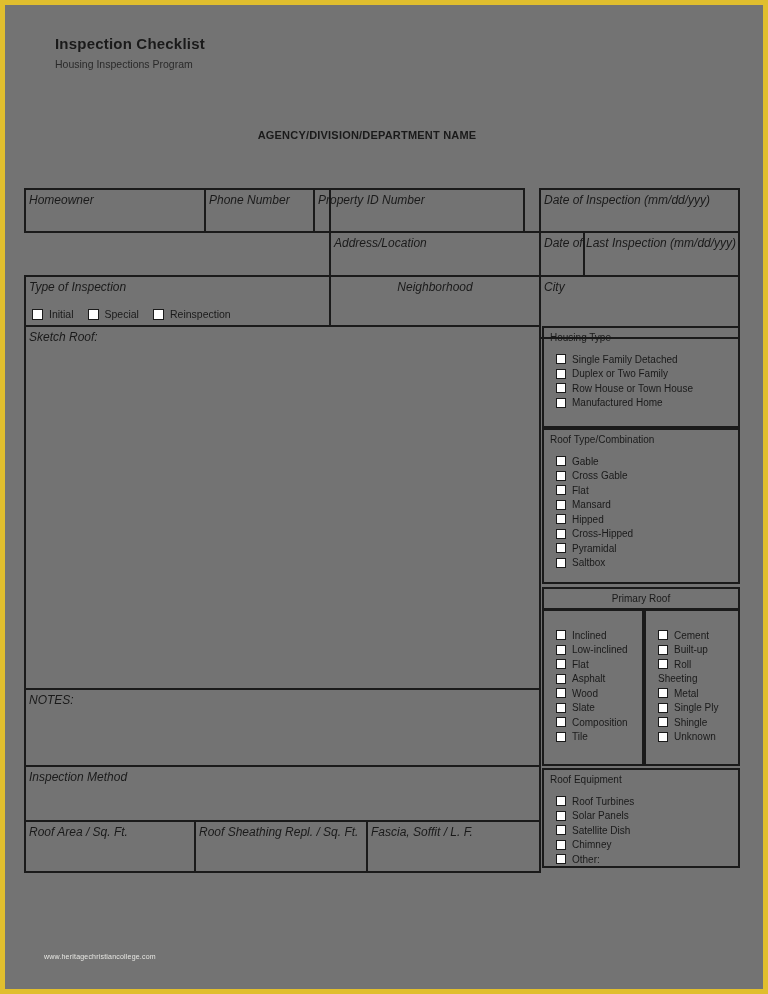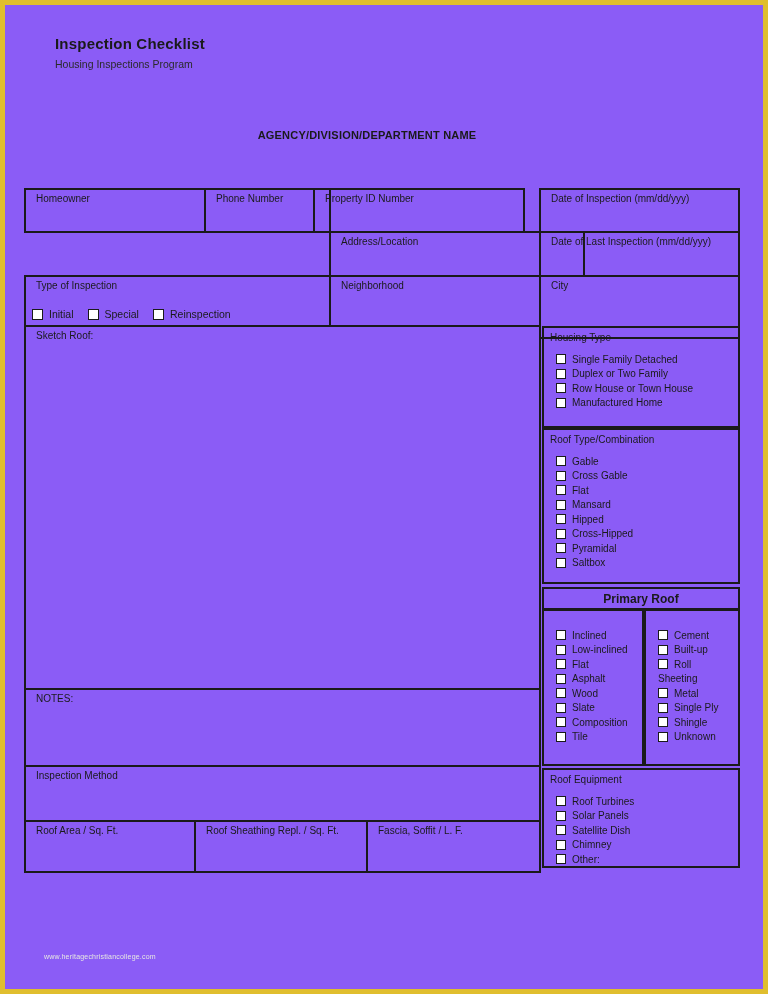--- a/index.html
+++ b/index.html
@@ -1,37 +1,37 @@
 <!DOCTYPE html>
 <html><head>
 <meta charset="utf-8">
 <style>
   html,body{margin:0;padding:0;background:#fff;}
   .page{
-    position:relative;width:768px;height:994px;background:#8b5cf6;
+    position:relative;width:768px;height:994px;background:#737373;
     font-family:"Liberation Sans", sans-serif;color:#1a1a1a;overflow:hidden;
   }
   .frame{position:absolute;inset:0;border:5px solid #e0be2e;pointer-events:none;z-index:50;}
   .title{position:absolute;left:55px;top:35px;font-size:15px;font-weight:bold;letter-spacing:.2px;}
   .subtitle{position:absolute;left:55px;top:58px;font-size:10.5px;color:#2a2a2a;}
   .agency{position:absolute;left:0;top:129px;width:734px;text-align:center;font-size:11px;font-weight:bold;letter-spacing:.2px;}
   .tbl{position:absolute;left:24px;top:188px;width:716px;height:685px;}
   .cell{position:absolute;box-sizing:border-box;border:2px solid #1a1a1a;background:transparent;}
-  .flabel{font-size:10px;padding:3px 10px;white-space:nowrap;}
+  .flabel{font-size:12px;padding:3px 3px;white-space:nowrap;font-style:italic;}
   .box{position:absolute;box-sizing:border-box;border:2px solid #1a1a1a;}
   .sec-title{font-size:10px;padding:4px 6px 0 6px;margin-bottom:9px;white-space:nowrap;}
   .opts{display:flex;flex-direction:column;padding-left:12px;}
   .opt{display:flex;align-items:center;height:14.5px;}
   .cb{width:10px;height:10px;border:1.5px solid #1a1a1a;background:#fff;flex:0 0 auto;margin-right:6px;box-sizing:border-box;}
   .cb.big{width:11px;height:11px;}
   .olabel{font-size:10px;white-space:nowrap;text-align:center;}
   .inline-opts{position:absolute;left:6px;bottom:5px;display:flex;align-items:center;}
   .inline-opts .opt{height:auto;margin-right:14px;}
   .inline-opts .olabel{font-size:10.5px;}
-  .ph-center{display:flex;align-items:center;justify-content:center;height:100%;font-size:12px;font-weight:bold;}
+  .ph-center{display:flex;align-items:center;justify-content:center;height:100%;font-size:10px;}
   .watermark{position:absolute;left:44px;top:953px;font-size:7px;color:#e7e7e3;letter-spacing:.2px;}
 </style>
 </head>
 <body>
 
 <div class="page">
 
   <div class="title">Inspection Checklist</div>
   <div class="subtitle">Housing Inspections Program</div>
   <div class="agency">AGENCY/DIVISION/DEPARTMENT NAME</div>
@@ -68,21 +68,21 @@
         <div class="opt">
           <span class="cb big"></span>
           <span class="olabel">Special</span>
         </div>
         <div class="opt">
           <span class="cb big"></span>
           <span class="olabel">Reinspection</span>
         </div>
       </div>
     </div>
-    <div class="cell" style="left:305px;top:87px;width:212px;height:52px;">
+    <div class="cell" style="left:305px;top:87px;width:212px;height:52px;text-align:center;">
       <div class="flabel">Neighborhood</div>
     </div>
     <div class="cell" style="left:515px;top:87px;width:201px;height:64px;">
       <div class="flabel">City</div>
     </div>
 
     <div class="cell" style="left:0;top:137px;width:517px;height:365px;">
       <div class="flabel">Sketch Roof:</div>
     </div>
 

